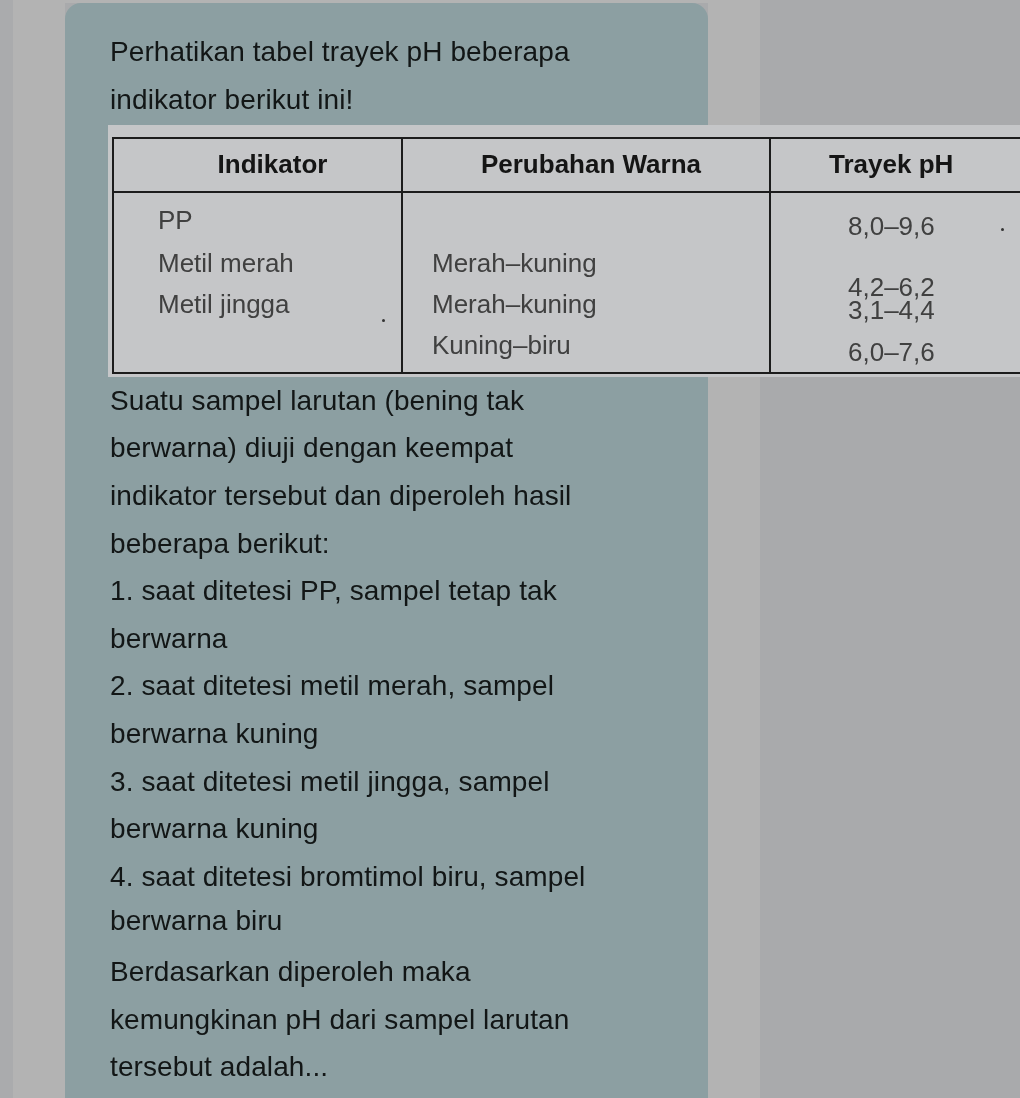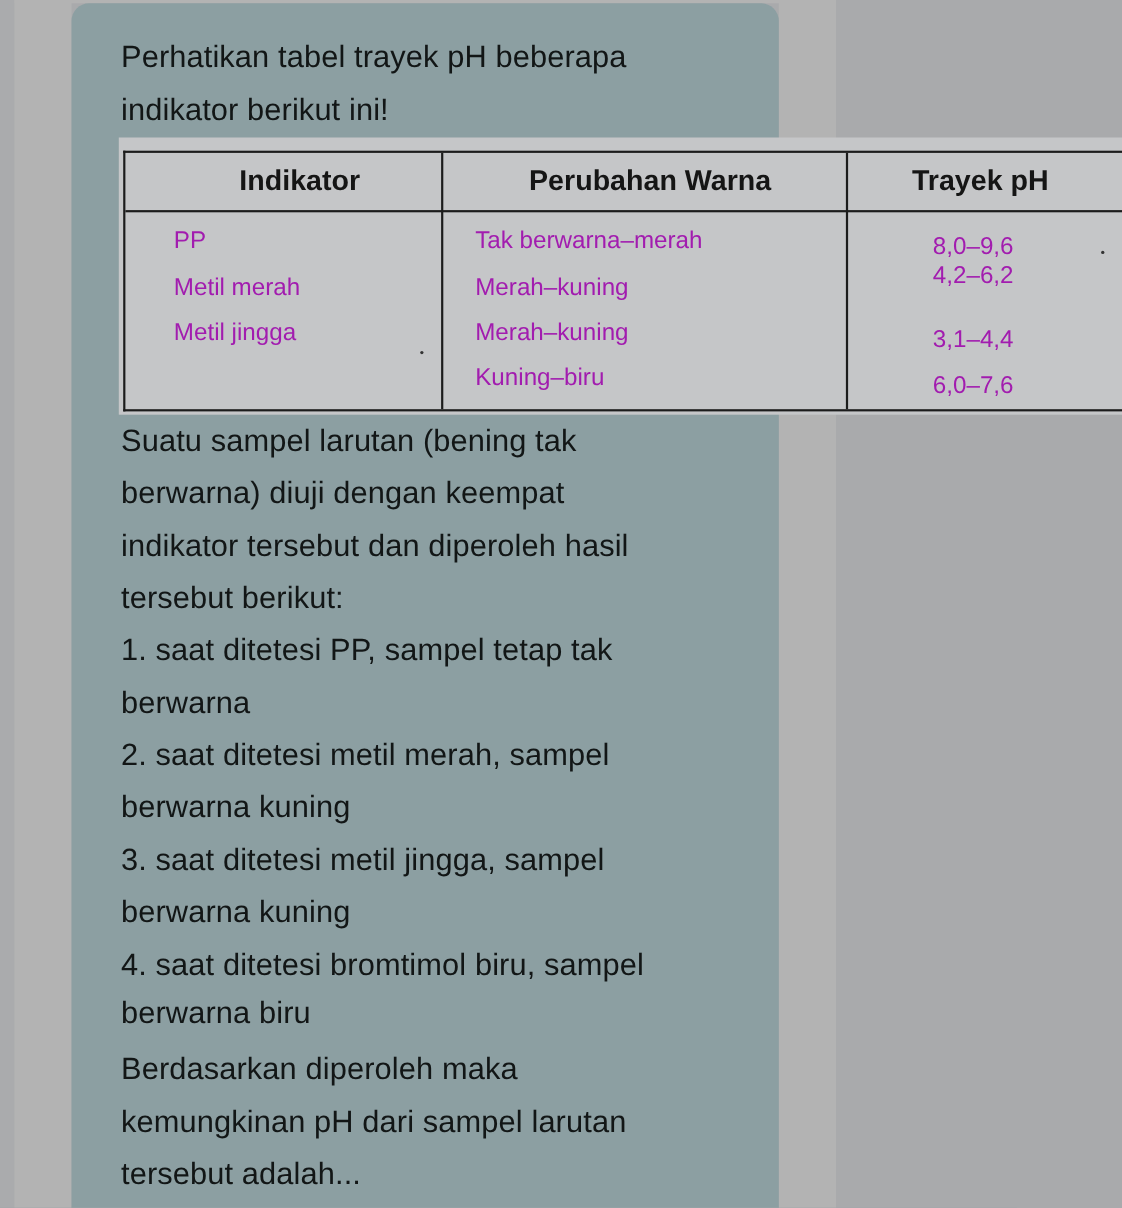--- a/index.html
+++ b/index.html
@@ -47,21 +47,21 @@
   }
   .col-line { position: absolute; top: 0; width: 2px; height: 233px; background: #1c1c1c; }
   .head-line { position: absolute; left: 0; top: 52px; width: 100%; height: 2px; background: #1c1c1c; }
   .th {
     position: absolute; top: 10px;
     font-weight: bold; font-size: 26px; color: #151515;
     text-align: center;
   }
   .td {
     position: absolute;
-    font-size: 22px; color: #a21caf;
+    font-size: 26px; color: #404040;
     white-space: nowrap;
   }
   .speck { position: absolute; width: 3px; height: 3px; background: #333; border-radius: 50%; }
 </style>
 </head>
 <body>
 
 <div class="strip-left-outer"></div>
 <div class="strip-left"></div>
 <div class="top-band"></div>
@@ -77,43 +77,42 @@
   <div class="ph-table">
     <div class="col-line" style="left:287px"></div>
     <div class="col-line" style="left:655px"></div>
     <div class="head-line"></div>
 
     <div class="th" style="left:0; width:317px;">Indikator</div>
     <div class="th" style="left:289px; width:376px;">Perubahan Warna</div>
     <div class="th" style="left:657px; width:260px; text-align:left; padding-left:58px;">Trayek pH</div>
 
     <div class="td" style="left:44px; top:66px">PP</div>
-    <div class="td" style="left:318px; top:66px">Tak berwarna–merah</div>
     <div class="td" style="left:734px; top:72px">8,0–9,6</div>
 
     <div class="td" style="left:44px; top:109px">Metil merah</div>
     <div class="td" style="left:318px; top:109px">Merah–kuning</div>
-    <div class="td" style="left:734px; top:98px">4,2–6,2</div>
+    <div class="td" style="left:734px; top:133px">4,2–6,2</div>
 
     <div class="td" style="left:44px; top:150px">Metil jingga</div>
     <div class="td" style="left:318px; top:150px">Merah–kuning</div>
     <div class="td" style="left:734px; top:156px">3,1–4,4</div>
 
     <div class="td" style="left:318px; top:191px">Kuning–biru</div>
     <div class="td" style="left:734px; top:198px">6,0–7,6</div>
 
     <div class="speck" style="left:268px; top:180px"></div>
     <div class="speck" style="left:887px; top:89px"></div>
   </div>
 </div>
 
 <div class="text-line" style="top:384px">Suatu sampel larutan (bening tak</div>
 <div class="text-line" style="top:431px">berwarna) diuji dengan keempat</div>
 <div class="text-line" style="top:479px">indikator tersebut dan diperoleh hasil</div>
-<div class="text-line" style="top:527px">tersebut berikut:</div>
+<div class="text-line" style="top:527px">beberapa berikut:</div>
 <div class="text-line" style="top:574px">1. saat ditetesi PP, sampel tetap tak</div>
 <div class="text-line" style="top:622px">berwarna</div>
 <div class="text-line" style="top:669px">2. saat ditetesi metil merah, sampel</div>
 <div class="text-line" style="top:717px">berwarna kuning</div>
 <div class="text-line" style="top:765px">3. saat ditetesi metil jingga, sampel</div>
 <div class="text-line" style="top:812px">berwarna kuning</div>
 <div class="text-line" style="top:860px">4. saat ditetesi bromtimol biru, sampel</div>
 <div class="text-line" style="top:904px">berwarna biru</div>
 <div class="text-line" style="top:955px">Berdasarkan diperoleh  maka</div>
 <div class="text-line" style="top:1003px">kemungkinan pH dari sampel larutan</div>

